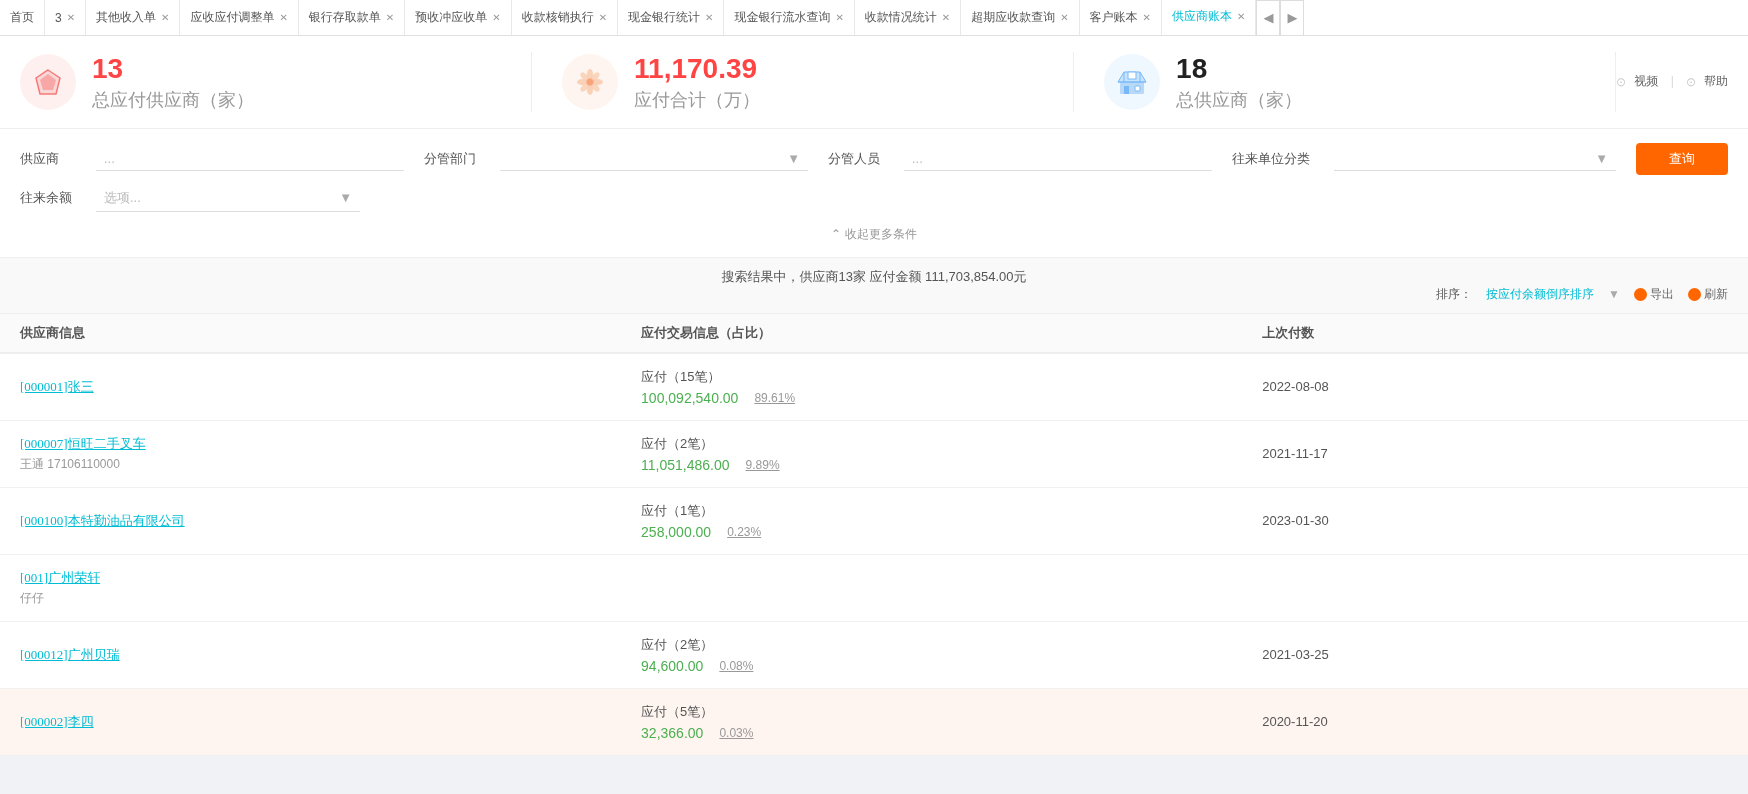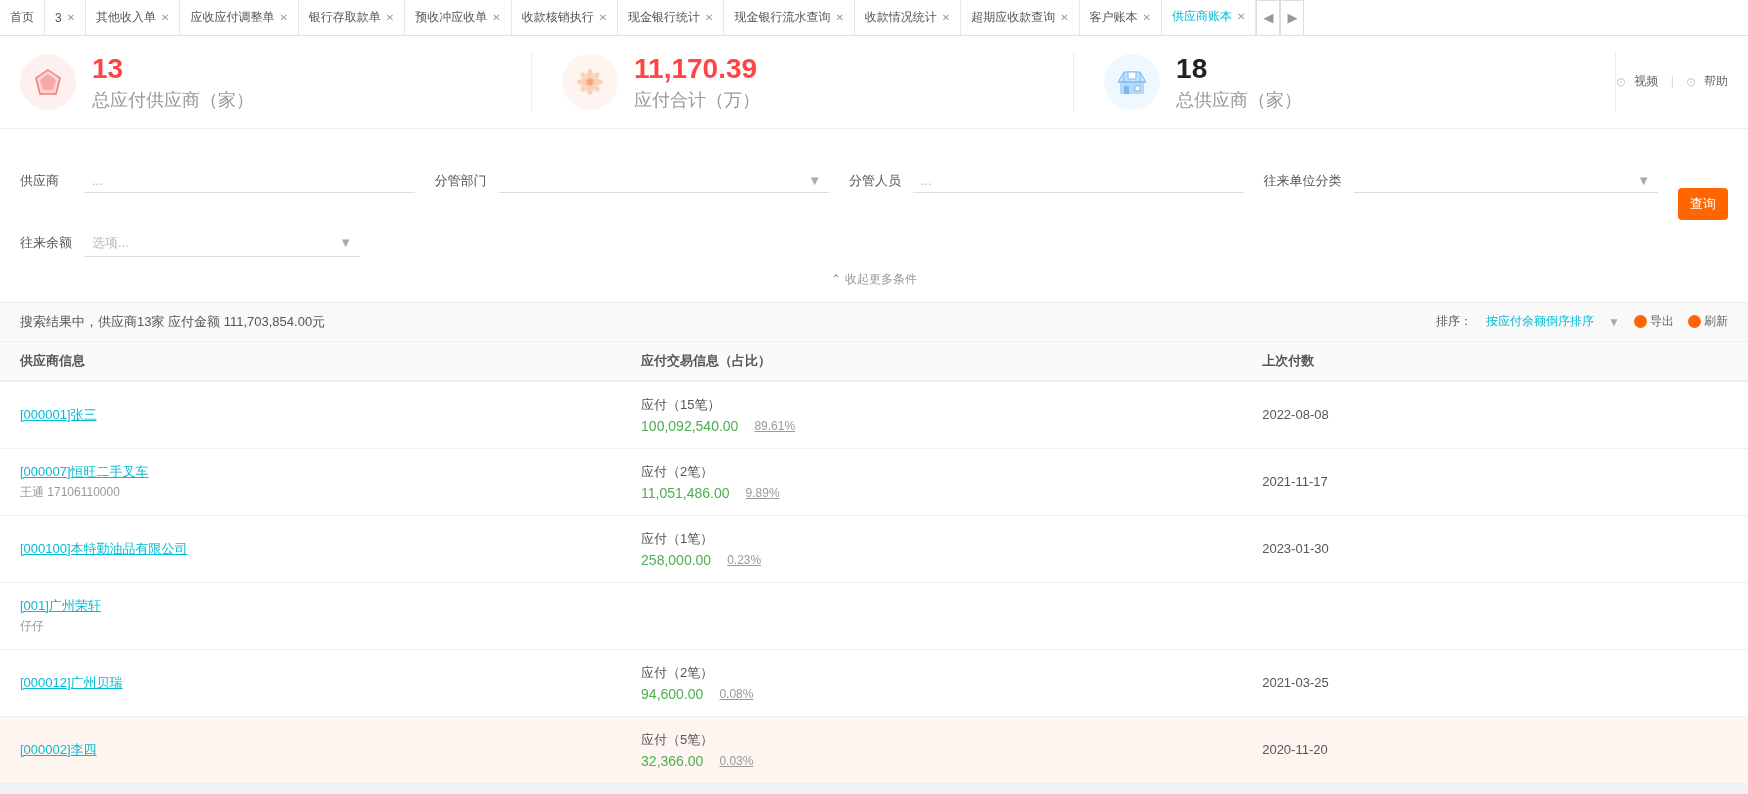--- a/index.html
+++ b/index.html
@@ -93,47 +93,46 @@
     }
     .filter-row {
       display: flex;
       align-items: center;
       gap: 20px;
       margin-bottom: 10px;
     }
     .filter-item {
       display: flex;
       align-items: center;
-      gap: 12px;
+      gap: 24px;
       flex: 1;
       justify-content: flex-end;
     }
     .filter-label {
       font-size: 13px;
       color: #555;
       white-space: nowrap;
       min-width: 52px;
     }
     .filter-select-wrapper {
       flex: 1;
       display: flex;
       align-items: center;
       border-bottom: 1px solid #ddd;
       padding: 4px 8px;
     }
     .btn-search {
       background: #ff6600;
       color: #fff;
       border: none;
-      padding: 7px 12px;
+      padding: 7px 33px;
       border-radius: 4px;
       cursor: pointer;
       font-size: 13px;
       white-space: nowrap;
-      margin-top: 45px;
     }
     .collapse-btn {
       display: flex;
       align-items: center;
       justify-content: center;
       gap: 4px;
       width: 100%;
       padding: 4px 0;
       color: #999;
       font-size: 12px;
@@ -142,20 +141,21 @@
 
     
     .summary-bar {
       display: flex;
       align-items: center;
       padding: 10px 20px;
       background: #f9f9f9;
       border-bottom: 1px solid #eee;
       font-size: 13px;
       color: #555;
+      flex-direction: column;
     }
     .summary-bar .right-actions {
       margin-left: auto;
       display: flex;
       align-items: center;
       gap: 14px;
       font-size: 12px;
       color: #666;
     }
     .sort-label { color: #555; }
@@ -195,21 +195,21 @@
     }
     .table-row {
       display: grid;
       grid-template-columns: 2fr 2fr 1.5fr;
       padding: 14px 20px;
       border-bottom: 1px solid #f0f0f0;
       align-items: center;
     }
     .table-row.highlighted { background: #fff5f0; }
     .cell-supplier { display: flex; flex-direction: column; gap: 3px; }
-    .supplier-link { color: #00bcd4; text-decoration: underline; cursor: pointer; font-size: 13px; }
+    .supplier-link { color: #00bcd4; text-decoration: underline; cursor: pointer; font-size: 13px; font-family: Liberation Serif, serif; }
     .supplier-sub { color: #999; font-size: 12px; }
     .cell-transaction { display: flex; flex-direction: column; gap: 4px; }
     .trans-header { color: #555; font-size: 13px; }
     .trans-amount-row { display: flex; align-items: center; gap: 16px; }
     .trans-amount { color: #4caf50; font-size: 14px; font-weight: 400; cursor: pointer; }
     .trans-percent { color: #999; font-size: 12px; text-decoration: underline; }
     .cell-last-payment { color: #555; font-size: 13px; }
 
     
     ::-webkit-scrollbar { width: 6px; height: 6px; }

